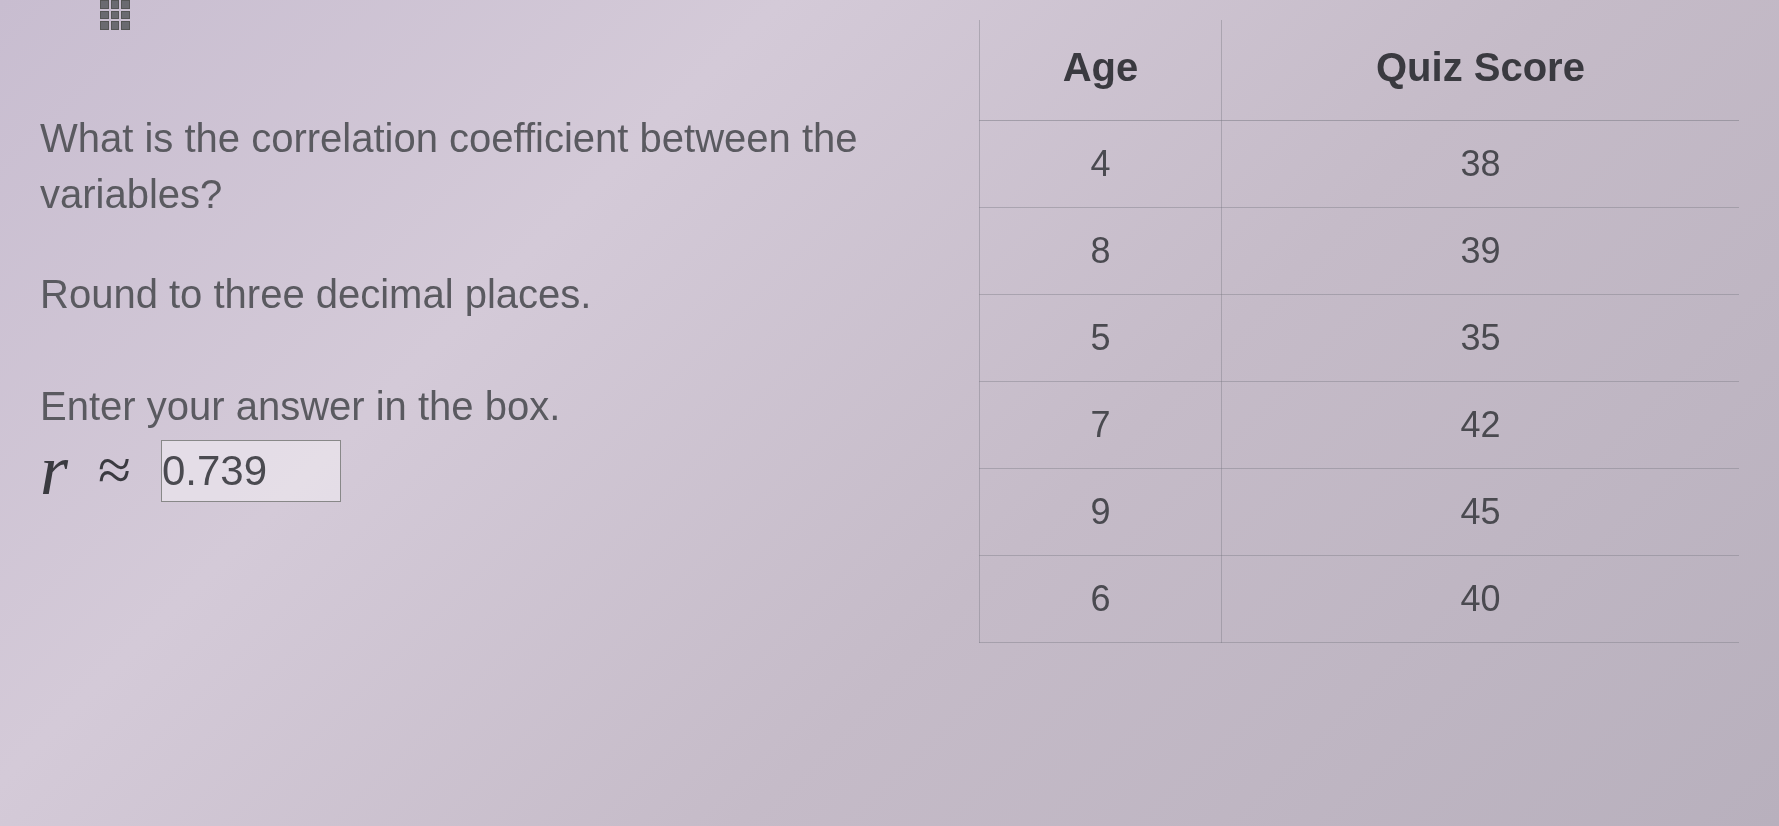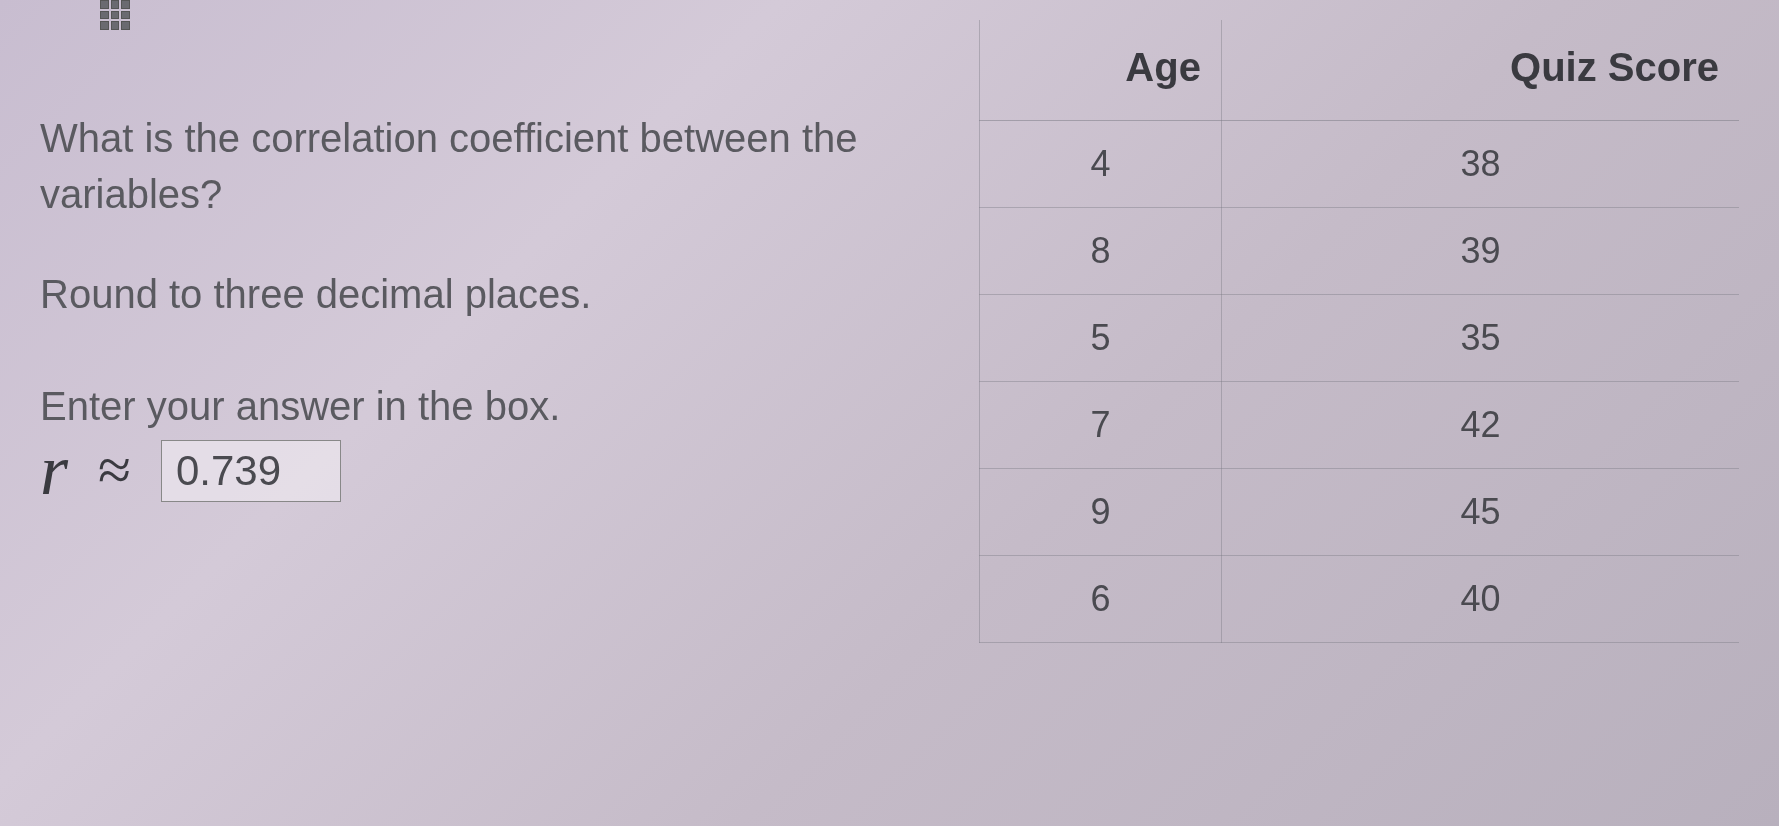--- a/index.html
+++ b/index.html
@@ -69,39 +69,39 @@
     }
     .approx-symbol {
       font-size: 60px;
       color: #3a3a40;
       font-family: 'Times New Roman', serif;
     }
     .answer-input {
       font-size: 42px;
       font-family: Arial, sans-serif;
       color: #4a4a50;
-      padding: 6px 14px;
+      padding: 6px 0;
       border: 1px solid #888;
       background: rgba(240, 235, 242, 0.6);
       width: 180px;
     }
     .right-panel {
       width: 760px;
       padding-top: 0;
     }
     .data-table {
       width: 100%;
       border-collapse: collapse;
     }
     .data-table th {
       font-size: 40px;
       font-weight: bold;
       color: #3a3a40;
       padding: 25px 20px 30px 20px;
-      text-align: right;
+      text-align: center;
       border-bottom: 1px solid rgba(120,120,130,0.5);
       border-right: 1px solid rgba(120,120,130,0.4);
     }
     .data-table th:last-child {
       border-right: none;
     }
     .data-table td {
       font-size: 36px;
       color: #4a4a50;
       padding: 22px 20px;

